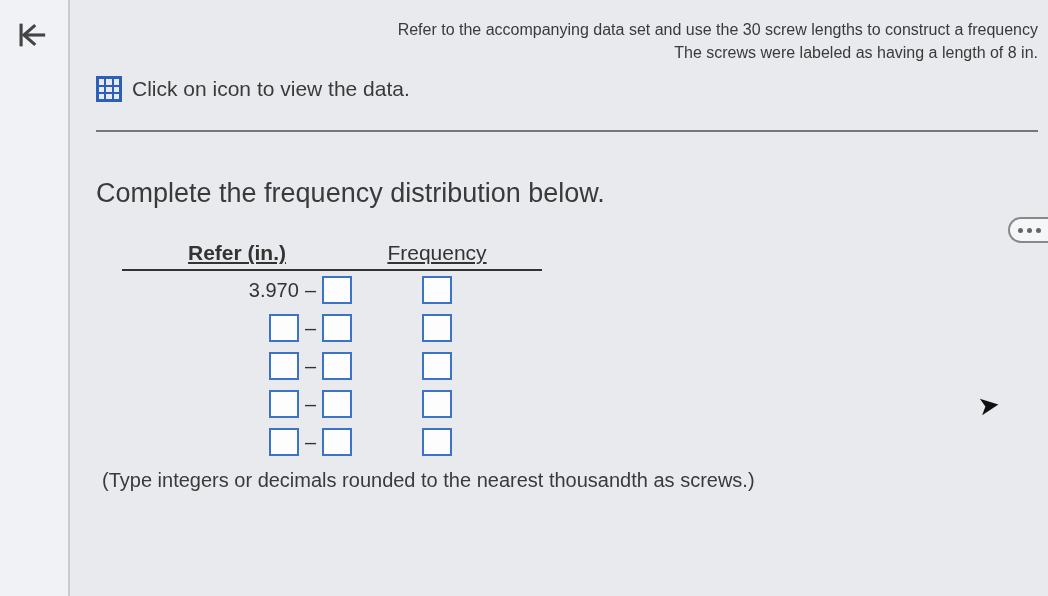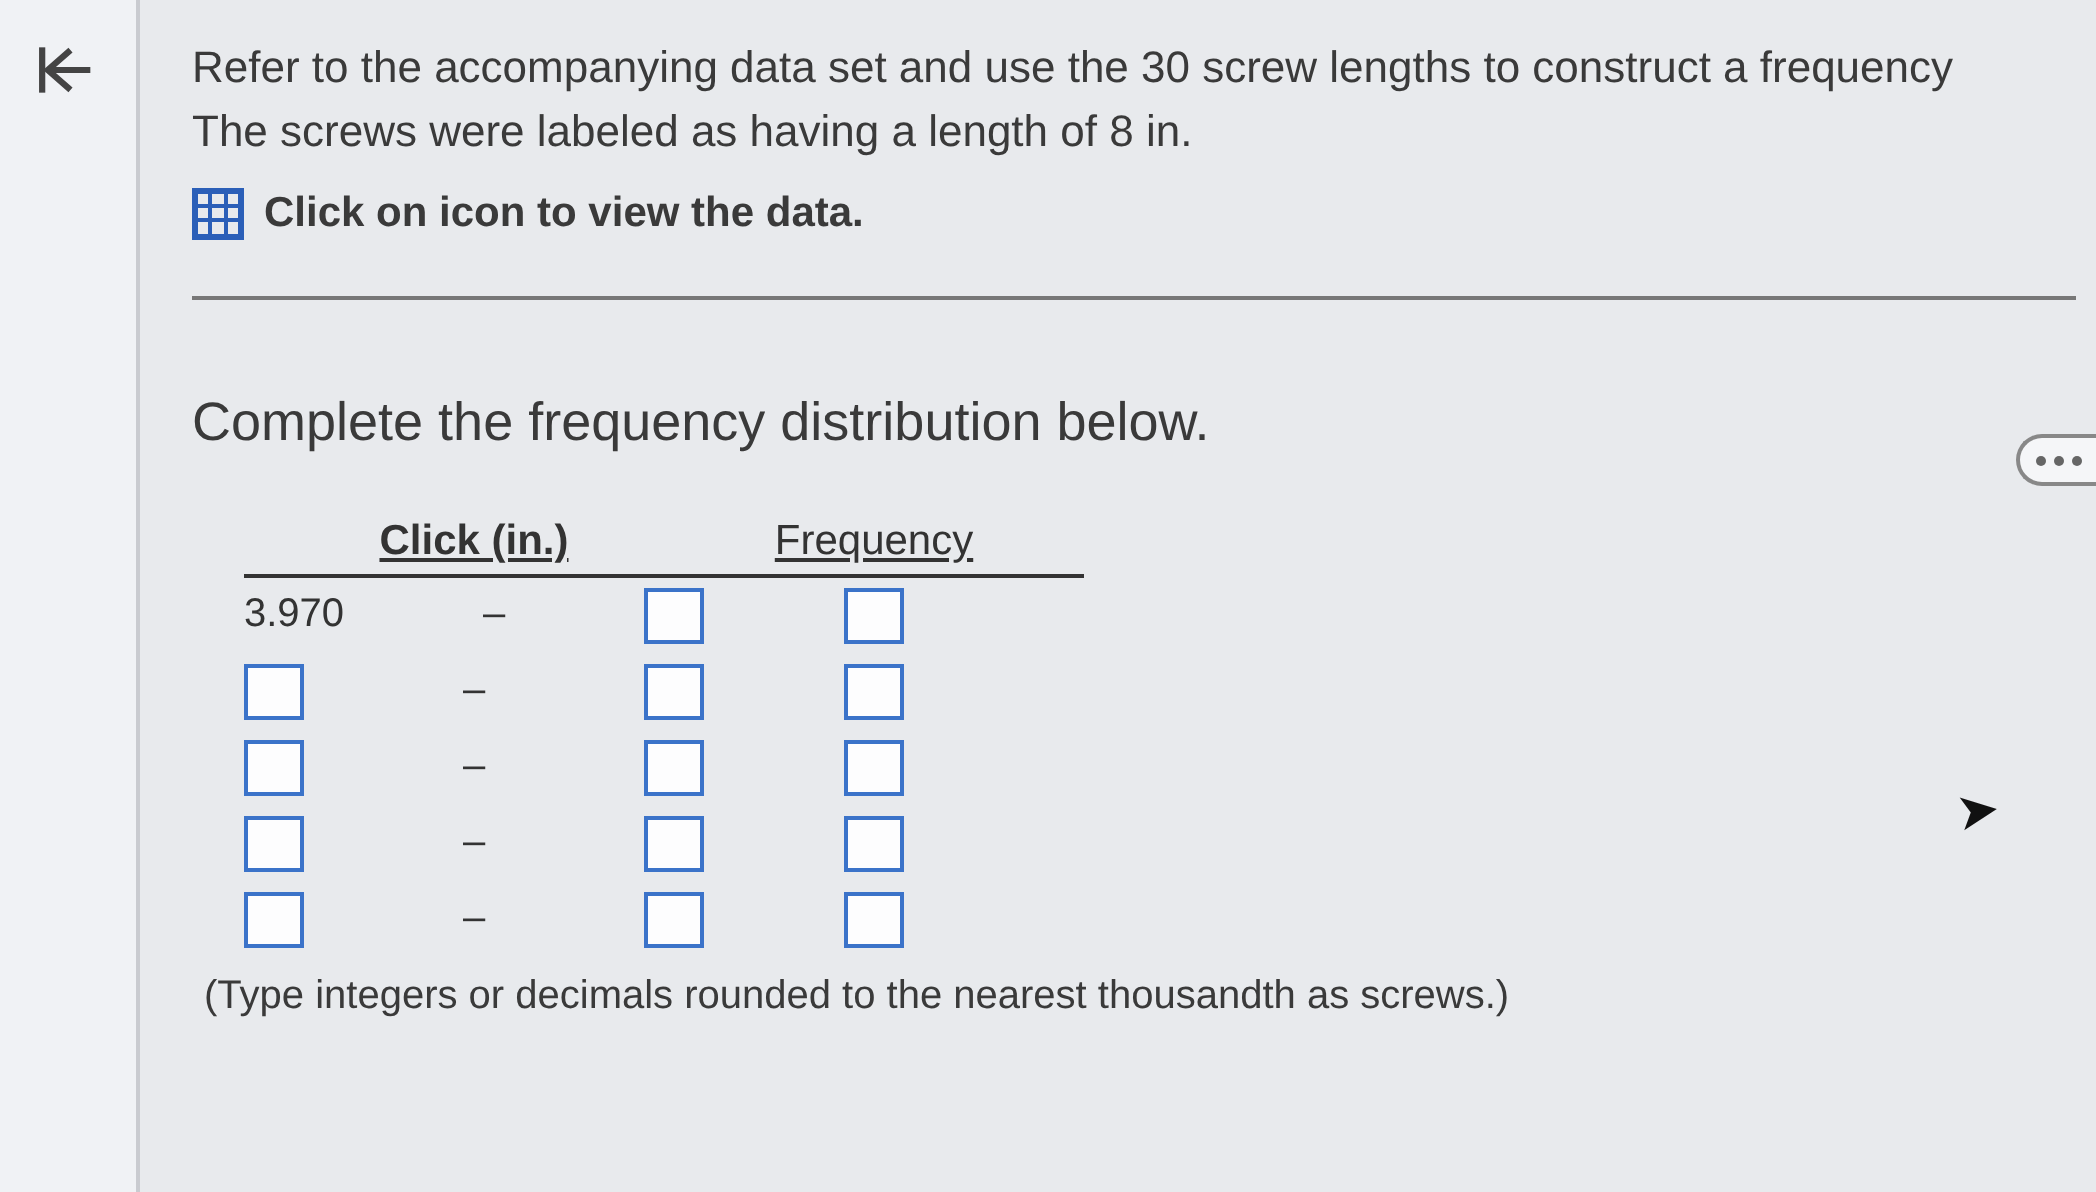--- a/index.html
+++ b/index.html
@@ -38,31 +38,31 @@
     .back-icon svg {
       width: 34px;
       height: 34px;
     }
     .main {
       flex: 1;
       padding: 18px 10px 0 26px;
       position: relative;
     }
     .problem-text {
-      font-size: 22px;
+      font-size: 16px;
       color: #3a3a3a;
       line-height: 1.45;
       margin-bottom: 12px;
+      text-align: right;
     }
     .data-link-row {
       display: flex;
       align-items: center;
       gap: 10px;
       margin-bottom: 28px;
-      font-weight: bold;
     }
     .data-icon {
       width: 26px;
       height: 26px;
       background: #2b5fb8;
       display: grid;
       grid-template-columns: 1fr 1fr 1fr;
       grid-template-rows: 1fr 1fr 1fr;
       gap: 2px;
       padding: 3px;
@@ -134,21 +134,21 @@
     }
     .freq-row {
       display: flex;
       align-items: center;
       height: 38px;
     }
     .length-cell {
       width: 230px;
       display: flex;
       align-items: center;
-      justify-content: space-between;
+      justify-content: flex-end;
       gap: 4px;
       font-size: 20px;
     }
     .freq-cell {
       width: 170px;
       display: flex;
       align-items: center;
       justify-content: center;
     }
     .input-box {
@@ -222,21 +222,21 @@
     <div class="ellipsis-pill">
       <i></i>
         <i></i>
         <i></i>
     </div>
 
     <div class="instruction">Complete the frequency distribution below.</div>
 
     <div class="freq-table">
       <div class="freq-header">
-        <div class="col-length">Click (in.)</div>
+        <div class="col-length">Refer (in.)</div>
         <div class="col-freq">Frequency</div>
       </div>
 
       <div class="freq-row">
         <div class="length-cell">
           <span class="static-val">3.970</span>
           <span class="dash">–</span>
           <input class="input-box" style="">
         </div>
         <div class="freq-cell">

